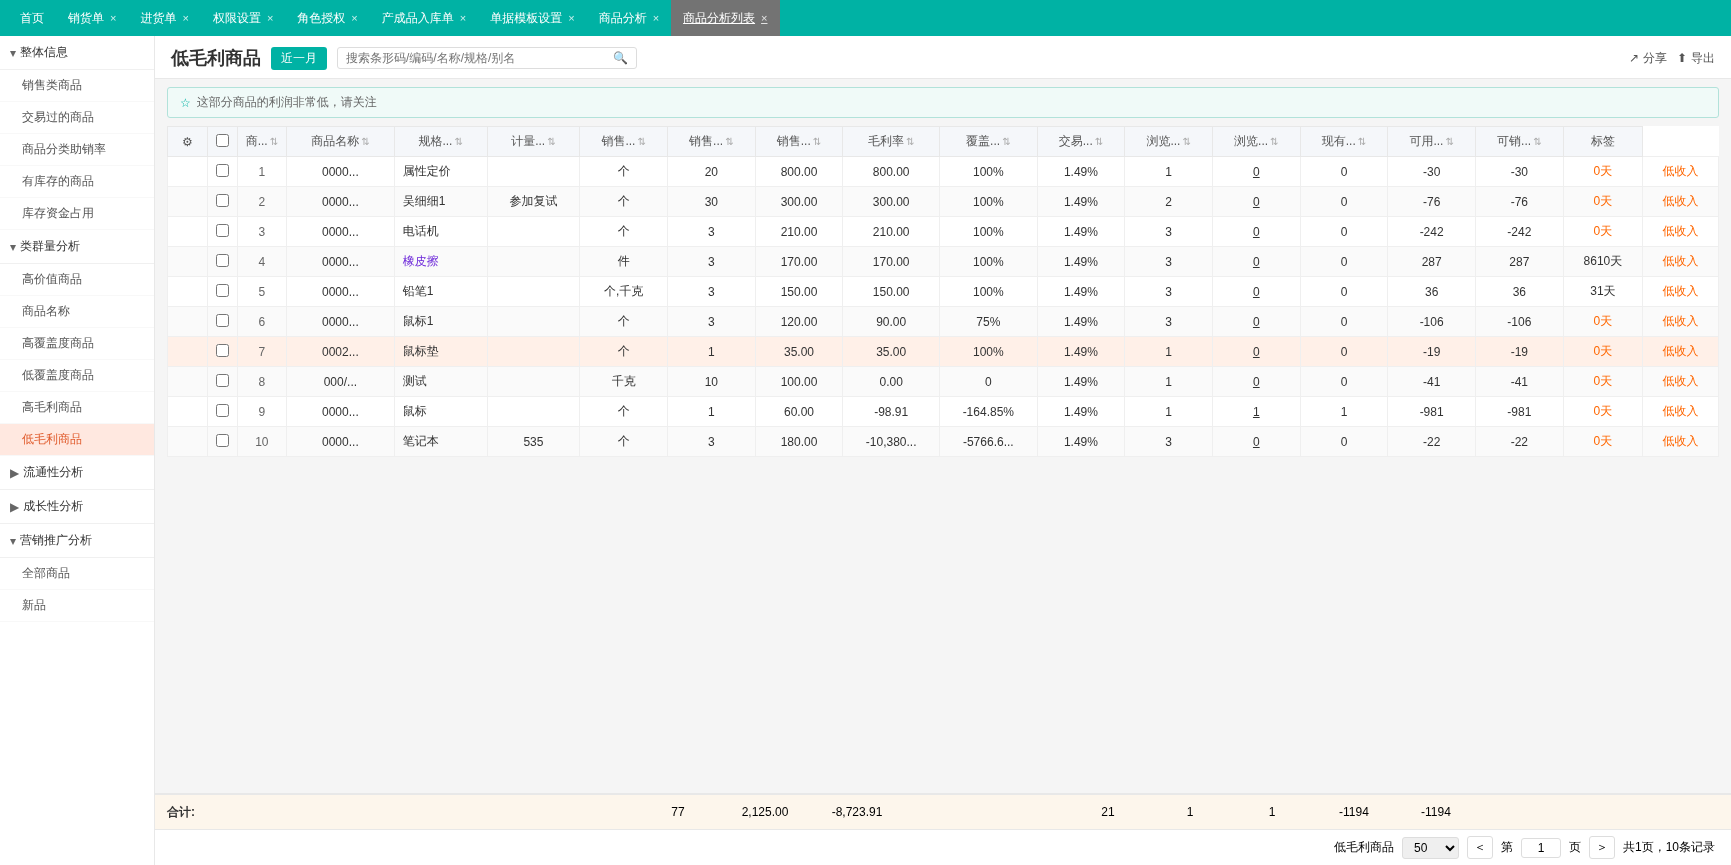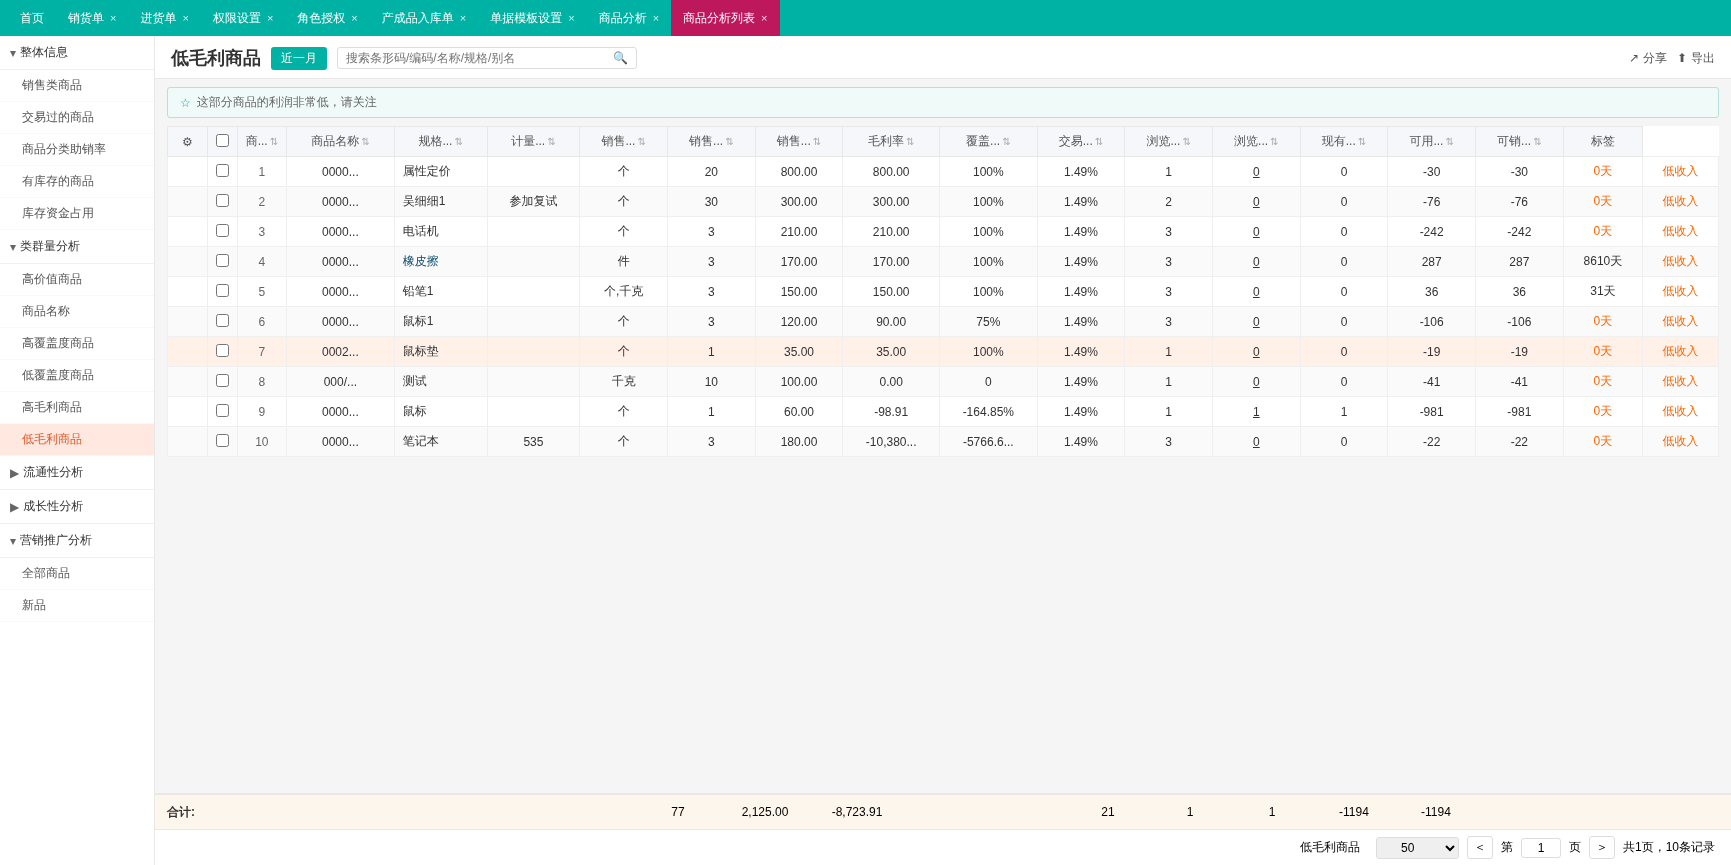--- a/index.html
+++ b/index.html
@@ -16,21 +16,21 @@
     }
     .top-nav .nav-item {
       padding: 0 12px;
       height: 36px;
       display: flex;
       align-items: center;
       cursor: pointer;
       white-space: nowrap;
       font-size: 13px;
     }
-    .top-nav .nav-item.active { background: #be185d; }
+    .top-nav .nav-item.active { background: #737373; text-decoration: underline; }
     .top-nav .nav-item .close-x { margin-left: 6px; font-size: 11px; opacity: 0.8; }
 
     
     .main-layout {
       display: flex;
       height: calc(865px - 36px);
     }
 
     
     .sidebar {
@@ -185,23 +185,22 @@
       background: white;
       border-top: 1px solid #e8e8e8;
       padding: 6px 16px;
       display: flex;
       align-items: center;
       justify-content: flex-end;
       gap: 8px;
     }
     .page-size-select {
       border: 1px solid #ddd;
-      padding: 2px 20px;
+      padding: 2px 7px;
       border-radius: 3px;
-      margin-left: 8px;
     }
     .page-btn {
       border: 1px solid #ddd;
       background: white;
       padding: 2px 6px;
       border-radius: 3px;
       cursor: pointer;
     }
     .page-input {
       border: 1px solid #ddd;
@@ -487,21 +486,21 @@
       <td>-242</td>
       <td>-242</td>
       <td style="color:#ff6600;">0天</td>
       <td style="color:#ff6600;">低收入</td>
     </tr>
             <tr>
       <td></td>
       <td class="checkbox-cell"><input type="checkbox" style=""></td>
       <td class="num-cell">4</td>
       <td>0000...</td>
-      <td style="text-align:left;cursor:pointer;color:#0c4a6e;">橡皮擦</td>
+      <td style="text-align:left;cursor:pointer;color:#6d28d9;">橡皮擦</td>
       <td></td>
       <td>件</td>
       <td>3</td>
       <td>170.00</td>
       <td>170.00</td>
       <td>100%</td>
       <td>1.49%</td>
       <td>3</td>
       <td><span class="underline">0</span></td>
       <td>0</td>

